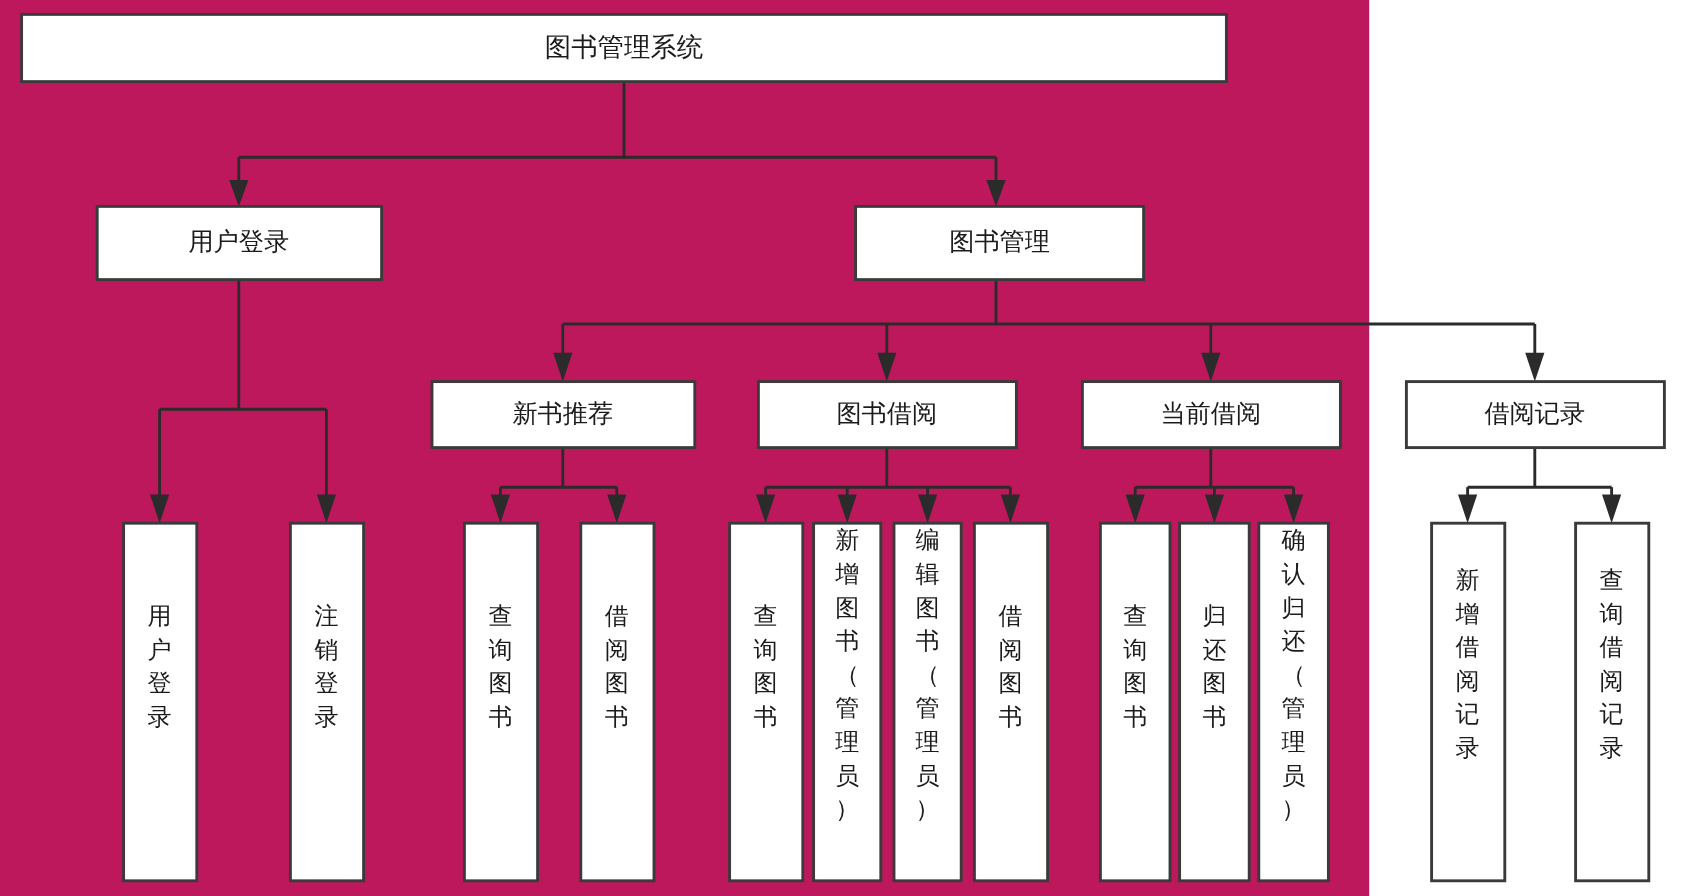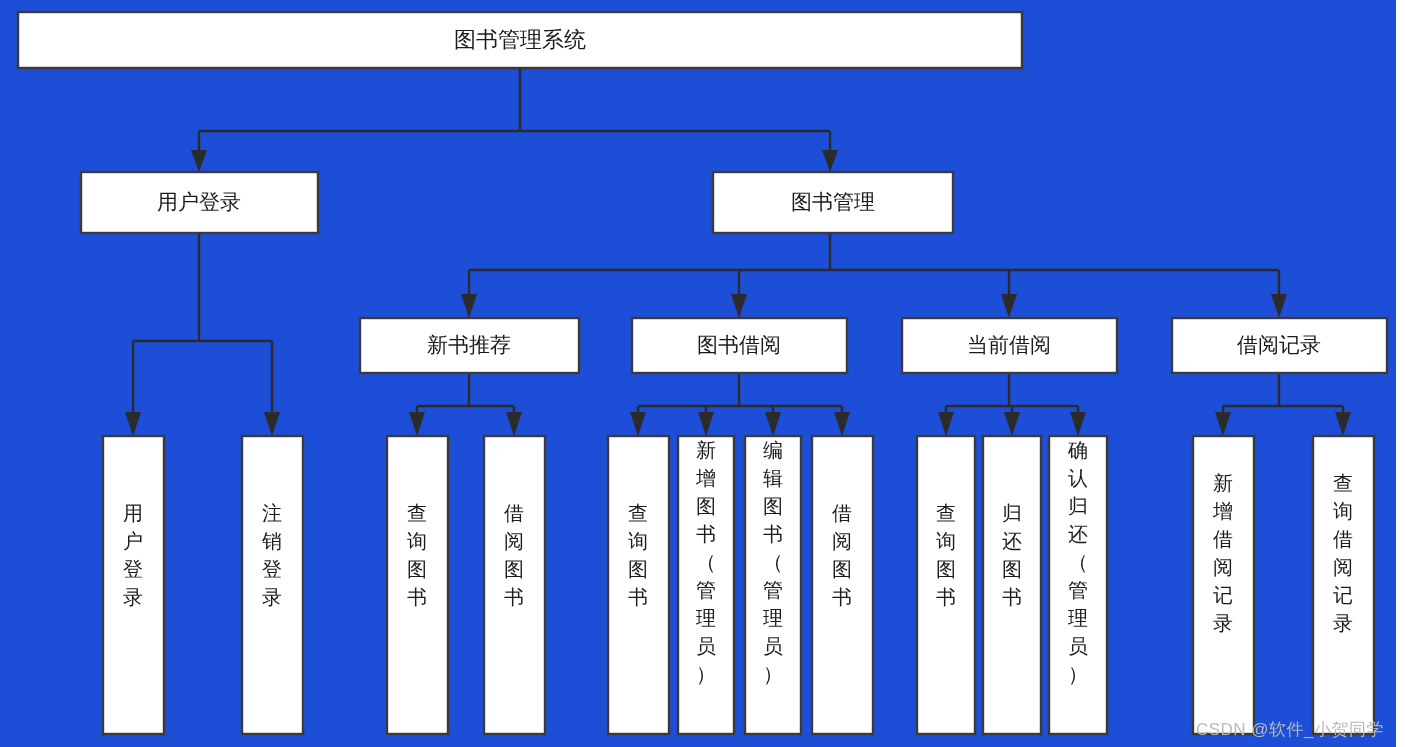--- a/index.html
+++ b/index.html
@@ -8,23 +8,23 @@
     background: #ffffff;
   }
   body {
     width: 1405px;
     height: 747px;
     font-family: "Liberation Sans", "DejaVu Sans", sans-serif;
     overflow: hidden;
   }
   #diagram-root {
     position: relative;
-    width: 1396px;
+    width: 1141px;
     height: 747px;
-    background: #1d4ed8;
+    background: #be185d;
   }
   svg#flow {
     position: absolute;
     left: 0;
     top: 0;
     width: 1405px;
     height: 747px;
     display: block;
   }
   .box-rect {
@@ -232,14 +232,13 @@
         <text class="vert-label" x="1223" y="490"><tspan x="1223" dy="0">新</tspan><tspan x="1223" dy="28">增</tspan><tspan x="1223" dy="28">借</tspan><tspan x="1223" dy="28">阅</tspan><tspan x="1223" dy="28">记</tspan><tspan x="1223" dy="28">录</tspan></text>
       </g>
 
       <g>
         <rect class="box-rect" x="1313" y="436" width="61" height="298"></rect>
         <text class="vert-label" x="1343" y="490"><tspan x="1343" dy="0">查</tspan><tspan x="1343" dy="28">询</tspan><tspan x="1343" dy="28">借</tspan><tspan x="1343" dy="28">阅</tspan><tspan x="1343" dy="28">记</tspan><tspan x="1343" dy="28">录</tspan></text>
       </g>
     </g>
   </svg>
 
-  <div class="watermark">CSDN @软件_小贺同学</div>
 </div>
 
 </body></html>

